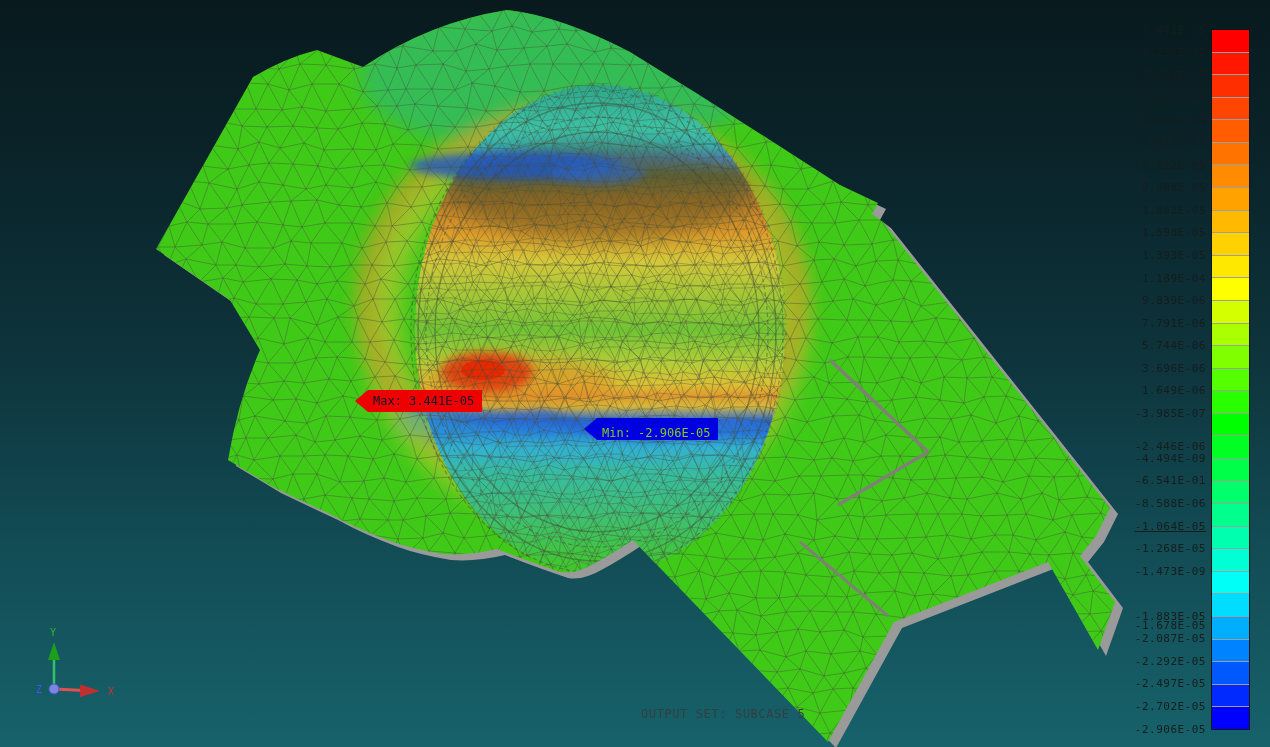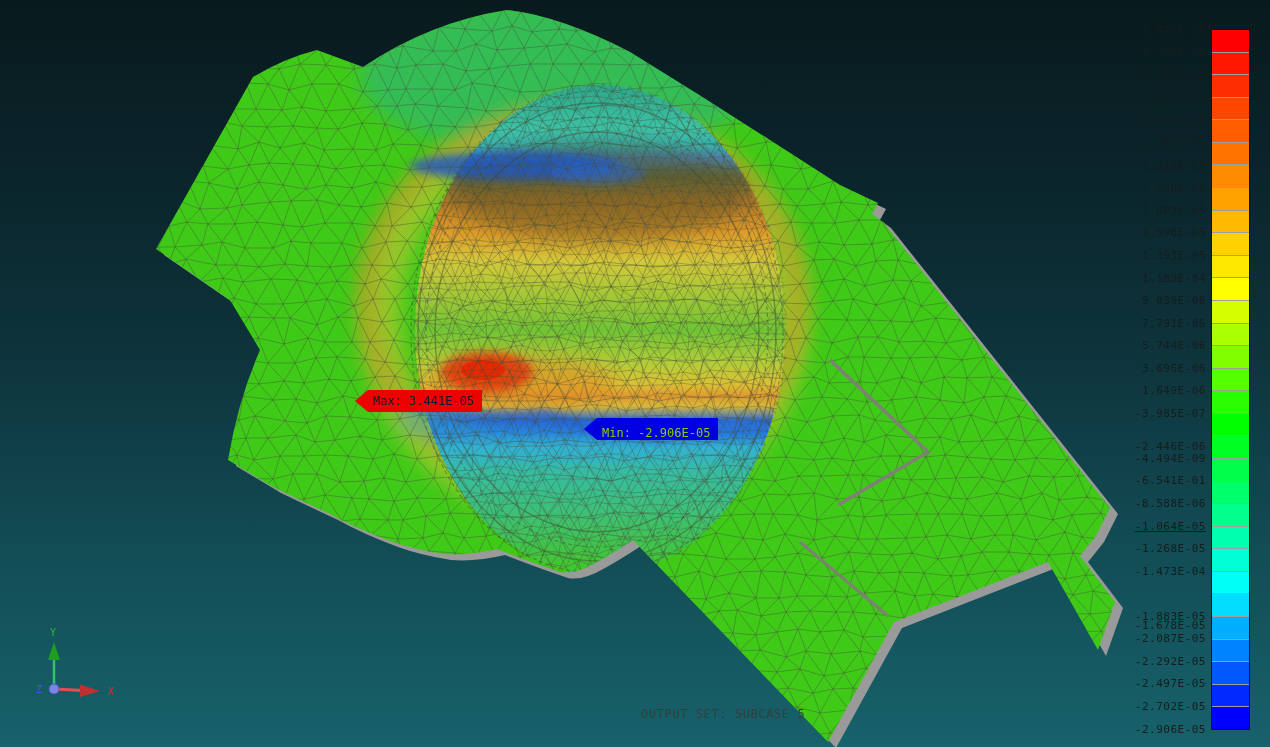--- a/index.html
+++ b/index.html
@@ -164,21 +164,21 @@
         <div class="legend-label" style="top: 339.177px;">5.744E-06</div>
         <div class="legend-label" style="top: 361.726px;">3.696E-06</div>
         <div class="legend-label" style="top: 384.274px;">1.649E-06</div>
         <div class="legend-label" style="top: 406.823px;">-3.985E-07</div>
         <div class="legend-label" style="top: 440px;">-2.446E-06</div>
         <div class="legend-label" style="top: 451.919px;">-4.494E-09</div>
         <div class="legend-label" style="top: 474.468px;">-6.541E-01</div>
         <div class="legend-label" style="top: 497.016px;">-8.588E-06</div>
         <div class="legend-label" style="top: 519.565px; text-decoration: underline;">-1.064E-05</div>
         <div class="legend-label" style="top: 542.113px;">-1.268E-05</div>
-        <div class="legend-label" style="top: 564.661px;">-1.473E-04</div>
+        <div class="legend-label" style="top: 564.661px;">-1.473E-09</div>
         <div class="legend-label" style="top: 619px;">-1.678E-05</div>
         <div class="legend-label" style="top: 609.758px;">-1.883E-05</div>
         <div class="legend-label" style="top: 632.306px;">-2.087E-05</div>
         <div class="legend-label" style="top: 654.855px;">-2.292E-05</div>
         <div class="legend-label" style="top: 677.403px;">-2.497E-05</div>
         <div class="legend-label" style="top: 699.952px;">-2.702E-05</div>
         <div class="legend-label" style="top: 722.5px;">-2.906E-05</div>
       </div>
   </div>
 

